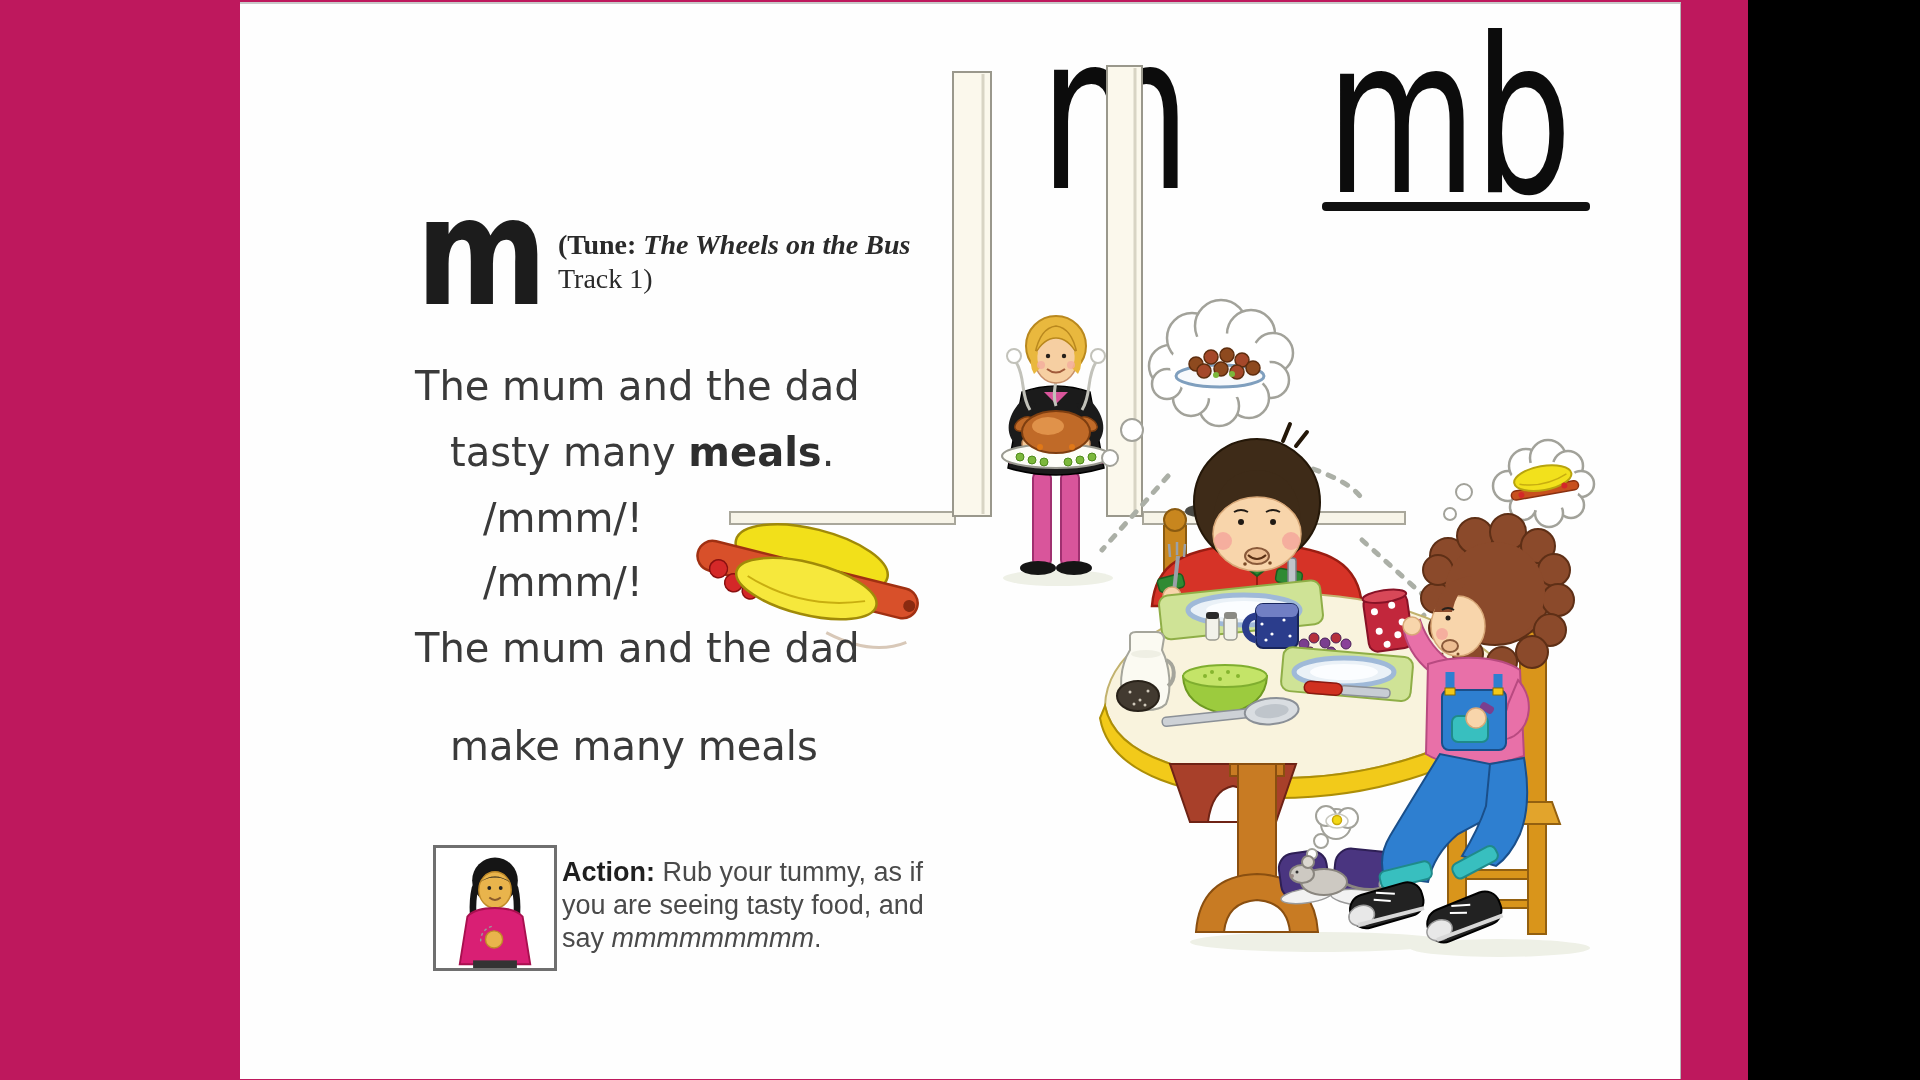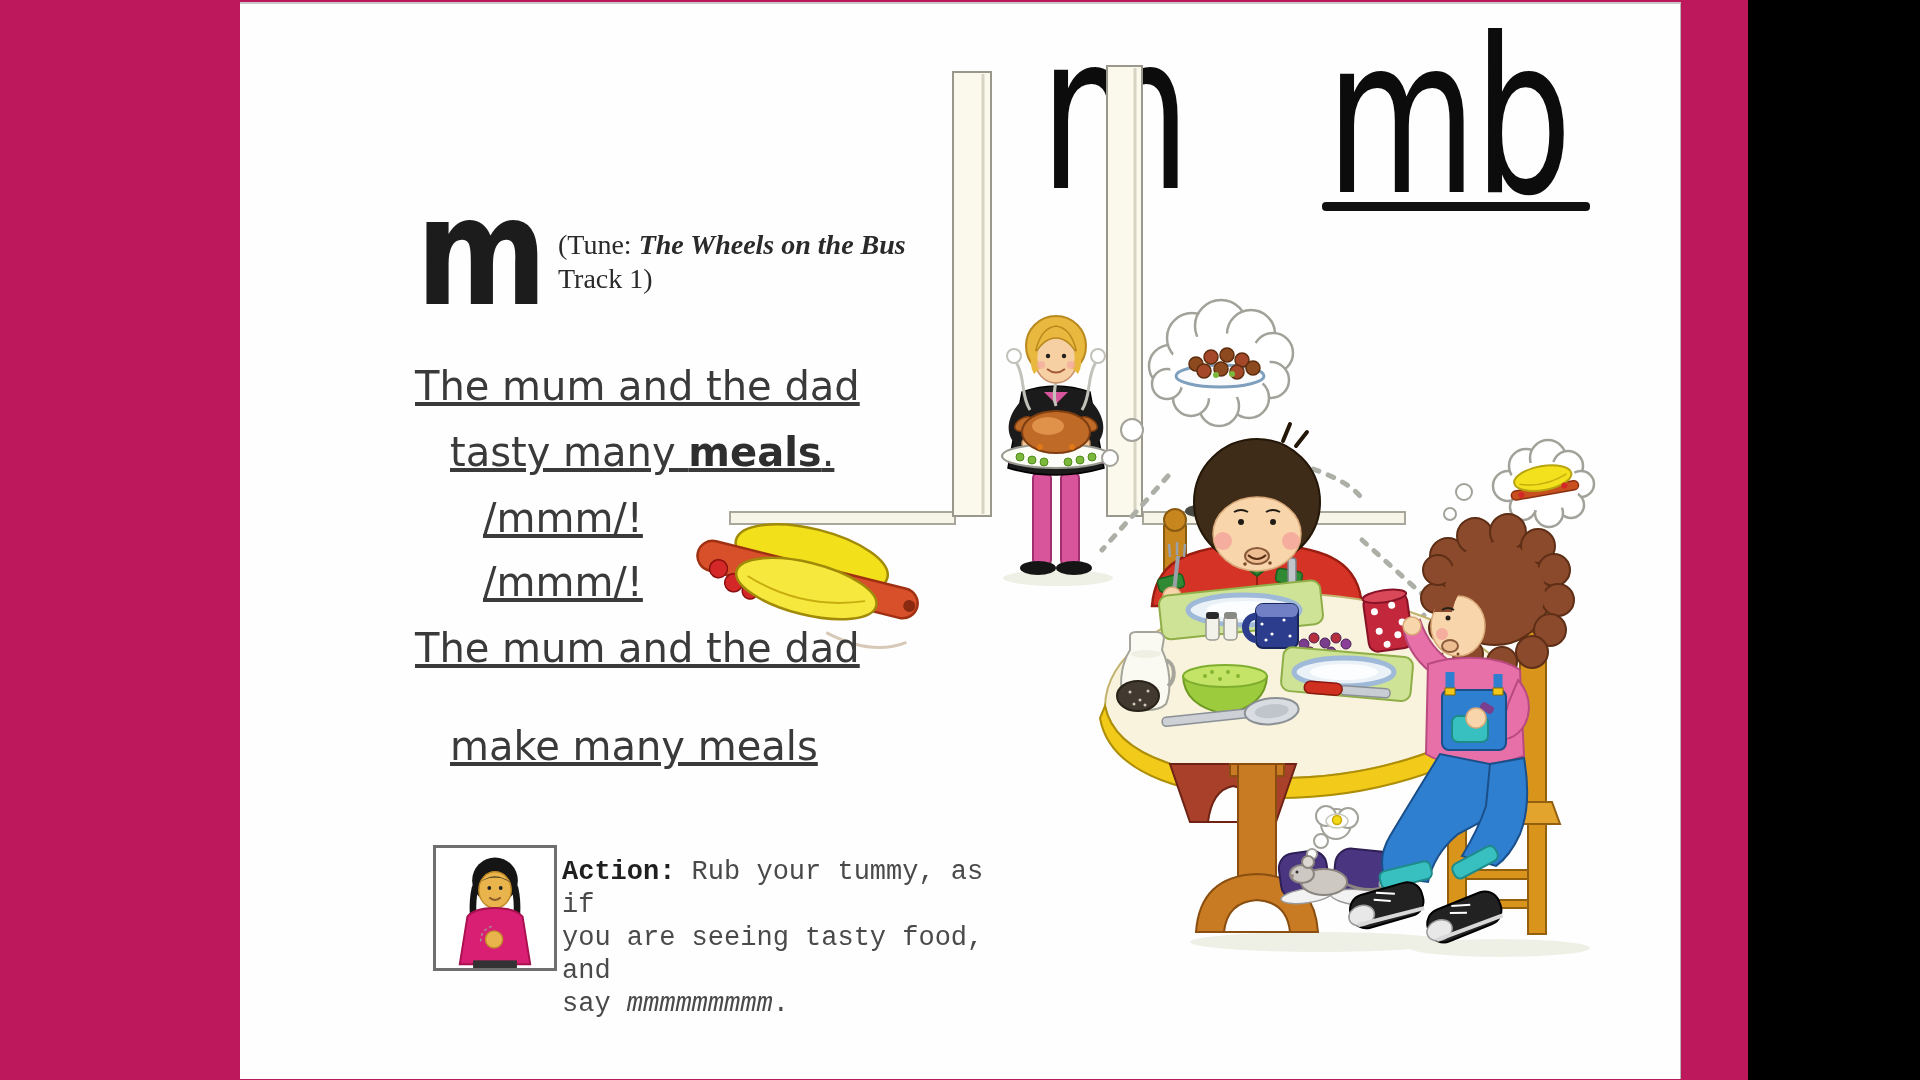--- a/index.html
+++ b/index.html
@@ -11,30 +11,30 @@
   .hdr-letter{position:absolute;color:#0c0c0c;font-size:215px;line-height:1;
               transform:scaleX(0.72);transform-origin:left top;letter-spacing:-4px;}
   #hdr-m{left:800px;top:2px;}
   #hdr-mb{left:1086px;top:6px;}
   .mb-underline{position:absolute;left:1082px;top:198px;width:268px;height:9px;background:#101010;border-radius:4px;}
   
   .lesson-letter{position:absolute;left:176px;top:173px;color:#1c1c1c;font-weight:bold;
                  font-size:150px;line-height:1;transform:scaleX(0.84);transform-origin:left top;}
   .tune{position:absolute;left:318px;top:224px;width:450px;font-family:"Liberation Serif",serif;
         font-size:28px;line-height:34px;color:#2a2a2a;}
-  .tune .b{font-weight:normal;}
+  .tune .b{font-weight:bold;}
   .tune .bi{font-weight:bold;font-style:italic;text-align:right;}
   
-  .song-line{position:absolute;font-size:40px;line-height:48px;color:#3a3a3a;white-space:nowrap;z-index:3;text-decoration:underline;}
+  .song-line{position:absolute;font-size:40px;line-height:48px;color:#3a3a3a;white-space:nowrap;z-index:3;}
   .song-line .bold{font-weight:bold;color:#2e2e2e;}
   
   .action-frame{position:absolute;left:193px;top:841px;width:118px;height:120px;background:#fff;
                 border:3px solid #6f6f6f;z-index:3;}
   .action-text{position:absolute;left:322px;top:852px;width:450px;z-index:3;
-               font-family:Liberation Mono, monospace;font-size:27px;line-height:33px;color:#4a4a4a;}
+               font-family:Liberation Sans, sans-serif;font-size:27px;line-height:33px;color:#4a4a4a;}
   .action-text .lbl{font-weight:bold;color:#1f1f1f;}
   .action-text .it{font-style:italic;}
   .abs{position:absolute;}
 </style>
 </head>
 <body>
 
 <div class="stage">
   <div class="page">
 

